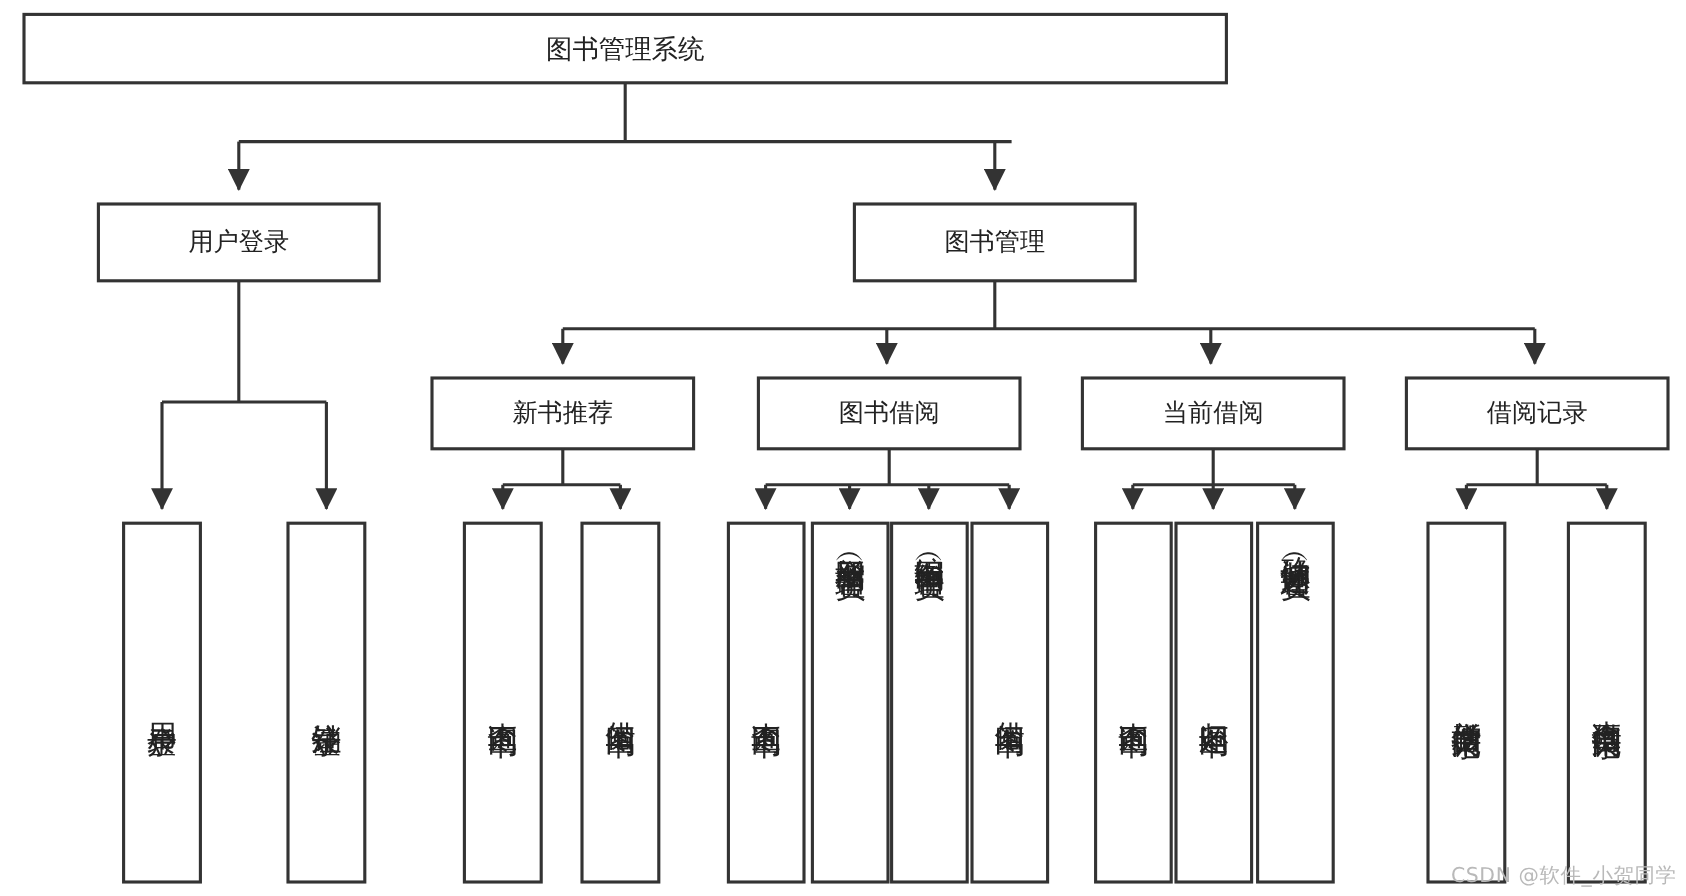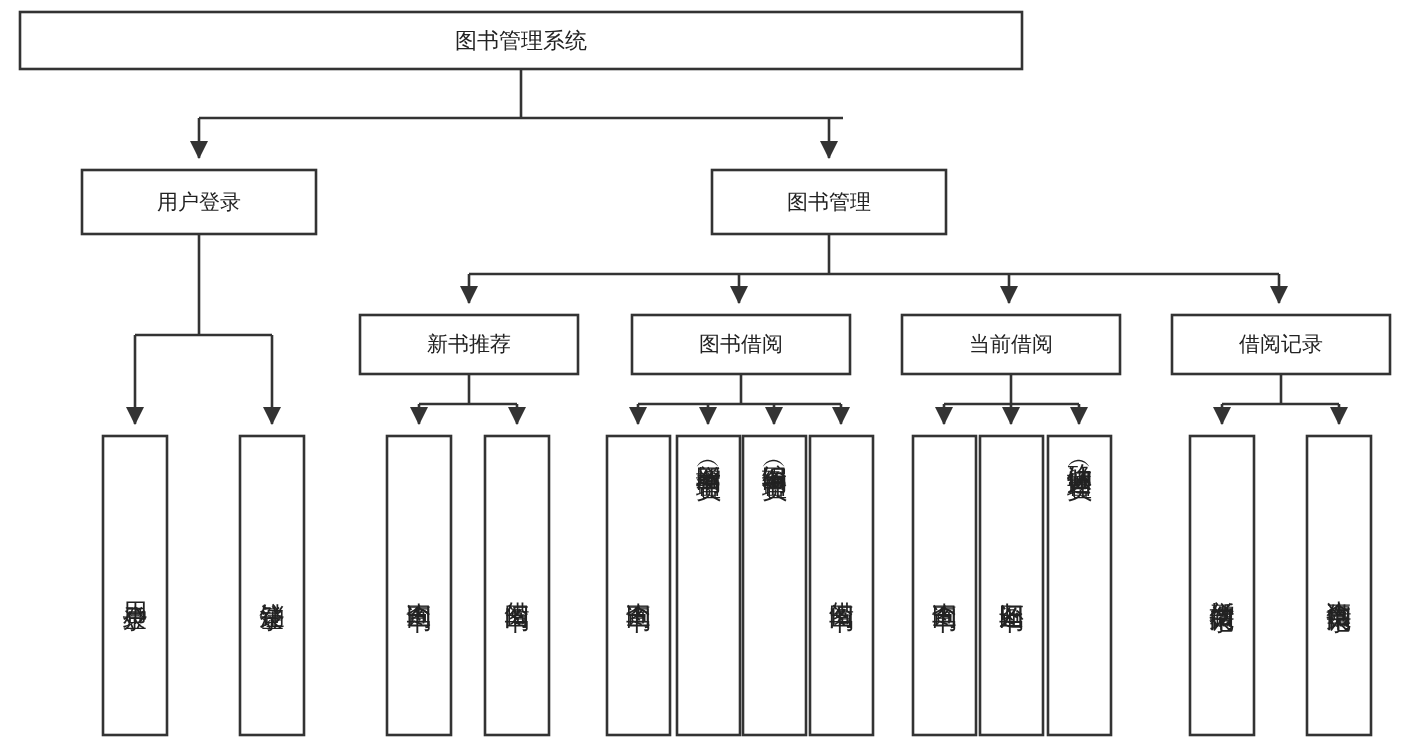--- a/index.html
+++ b/index.html
@@ -235,14 +235,15 @@
     <span class="leaf-label" style="margin-top:8px;">确认归还（管理员）</span>
   </div>
 
   <div class="leaf-label-wrap" style="left:1190px; top:436px; width:64px; height:299px;">
     <span class="leaf-label">新增借阅记录</span>
   </div>
   <div class="leaf-label-wrap" style="left:1307px; top:436px; width:64px; height:299px;">
     <span class="leaf-label">查询借阅记录</span>
   </div>
 
+  <div class="watermark">CSDN @软件_小贺同学</div>
 
 </div>
 
 </body></html>

